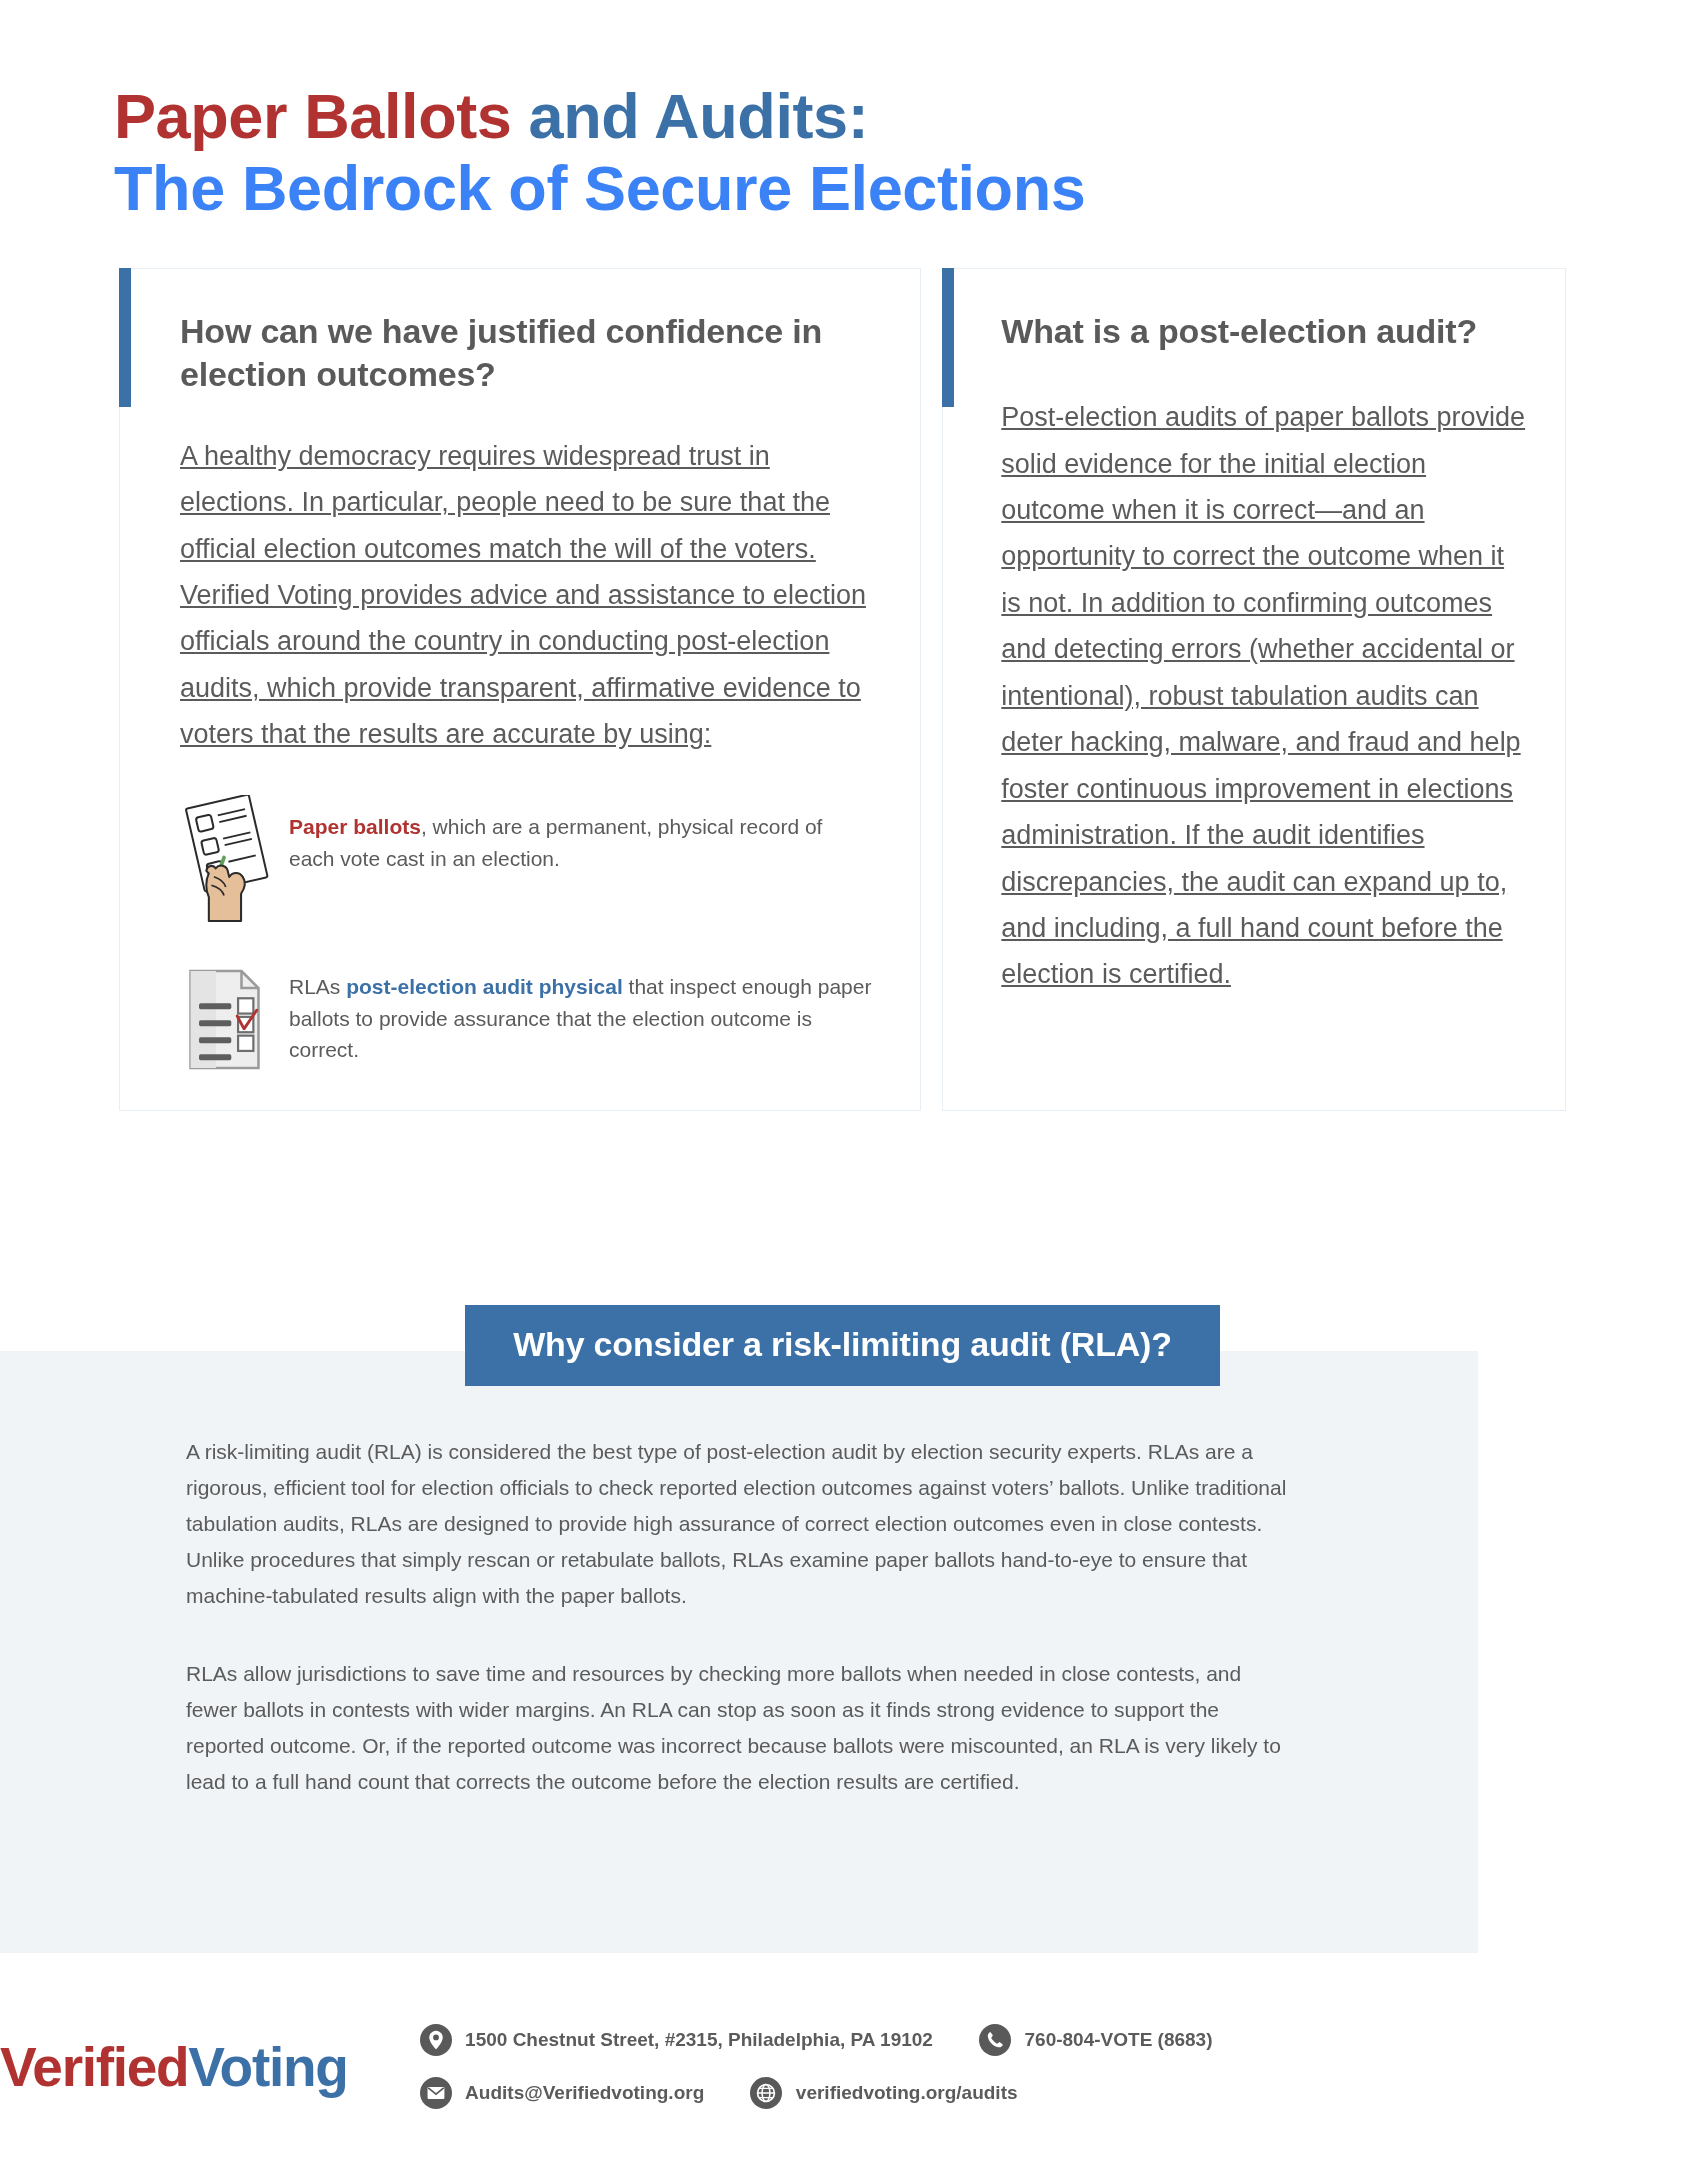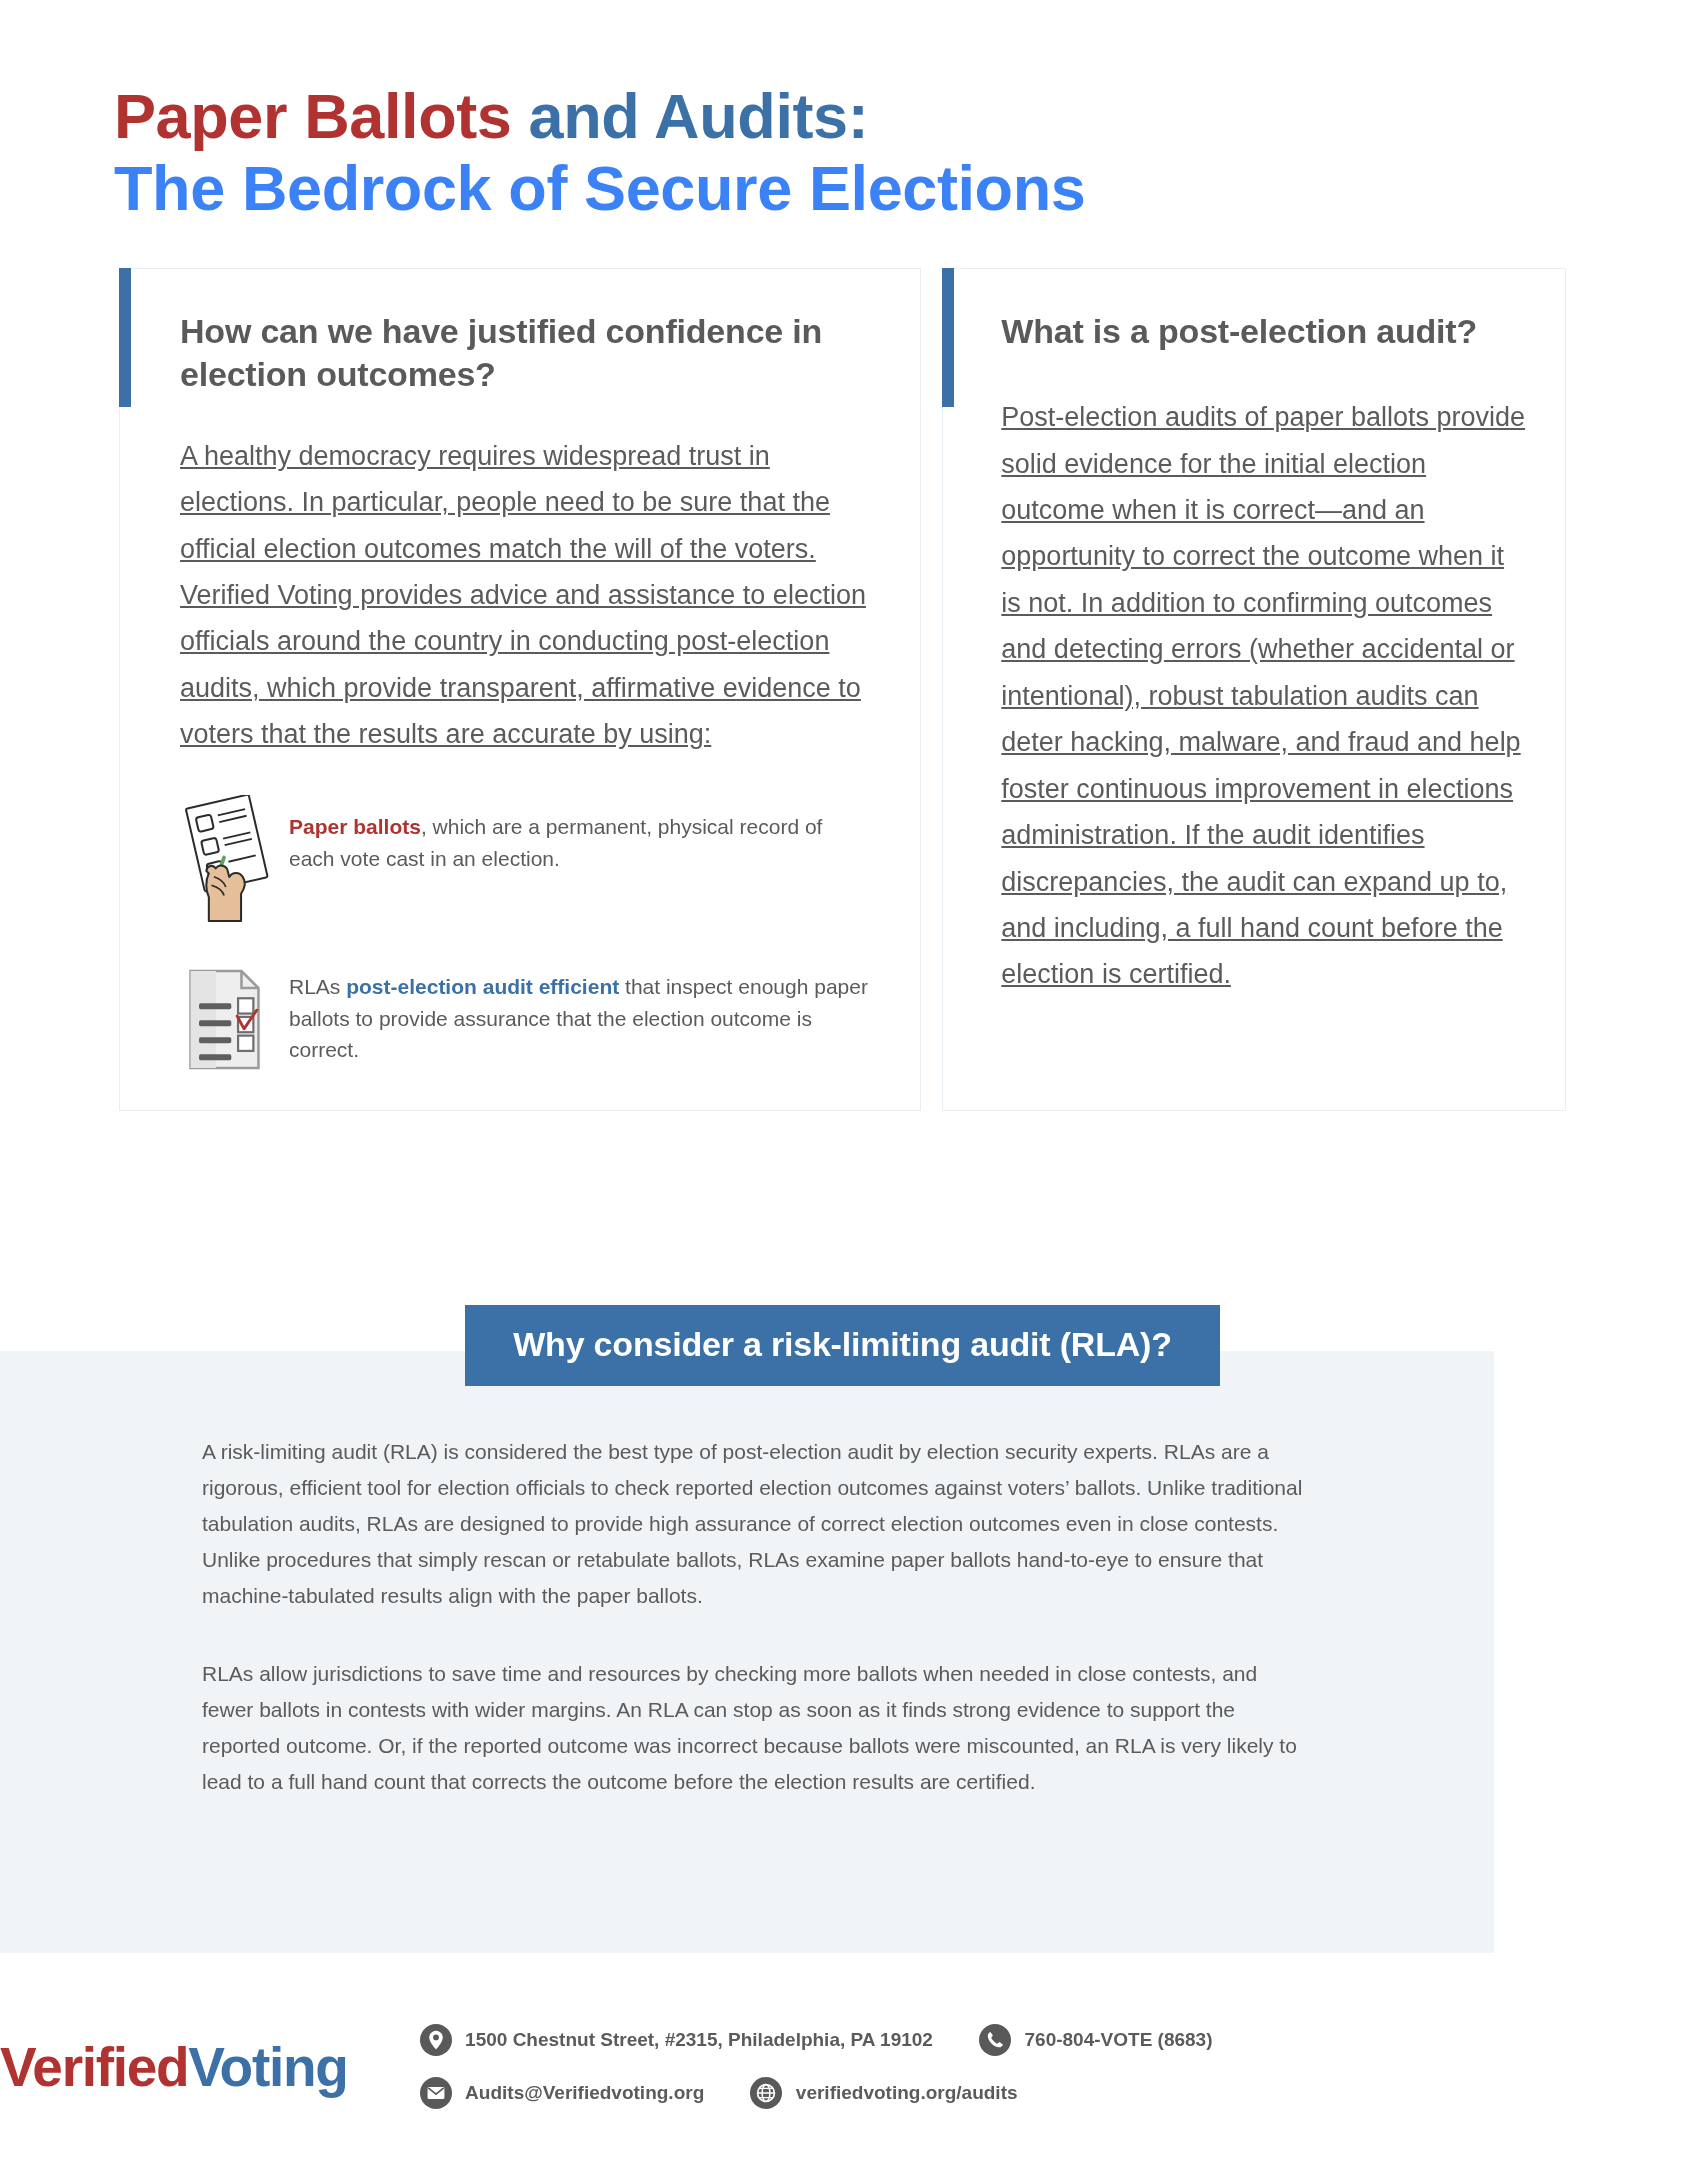--- a/index.html
+++ b/index.html
@@ -99,21 +99,20 @@
   .strong-blue { color: #3c71a8; font-weight: bold; }
 
   
   .rla-section {
     position: absolute;
     left: 0;
     top: 1351px;
     width: 1478px;
     height: 602px;
     background: #f0f4f7;
-    padding-left: 16px;
   }
   .rla-banner-wrap {
     position: absolute;
     left: 0;
     top: -46px;
     width: 1685px;
     display: flex;
     justify-content: center;
   }
   .rla-banner {
@@ -236,21 +235,21 @@
               <rect x="22" y="44" width="38" height="7" rx="2" fill="#5e5e5e"></rect>
               <rect x="22" y="64" width="38" height="7" rx="2" fill="#5e5e5e"></rect>
               <rect x="22" y="84" width="38" height="7" rx="2" fill="#5e5e5e"></rect>
               <rect x="22" y="104" width="38" height="7" rx="2" fill="#5e5e5e"></rect>
               <rect x="68" y="38" width="18" height="18" fill="#ffffff" stroke="#6e6e6e" stroke-width="2.6"></rect>
               <rect x="68" y="60" width="18" height="18" fill="#ffffff" stroke="#6e6e6e" stroke-width="2.6"></rect>
               <rect x="68" y="82" width="18" height="18" fill="#ffffff" stroke="#6e6e6e" stroke-width="2.6"></rect>
               <path d="M67 59 L75 74 L90 52" fill="none" stroke="#b03331" stroke-width="3.4" stroke-linecap="round" stroke-linejoin="round"></path>
             </svg>
           </div>
-          <div class="bullet-text"><span>RLAs </span><span class="strong-blue">post-election audit efficient</span><span> that inspect enough paper ballots to provide assurance that the election outcome is correct.</span></div>
+          <div class="bullet-text"><span>RLAs </span><span class="strong-blue">post-election audit physical</span><span> that inspect enough paper ballots to provide assurance that the election outcome is correct.</span></div>
         </div>
 
       </div>
     </div>
   </div>
 
   <div class="card right">
     <div class="card-accent"></div>
     <div class="card-inner">
       <h2>What is a post-election audit?</h2>

